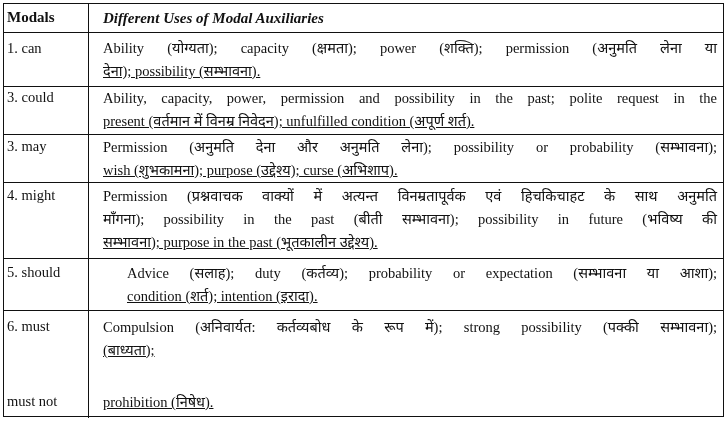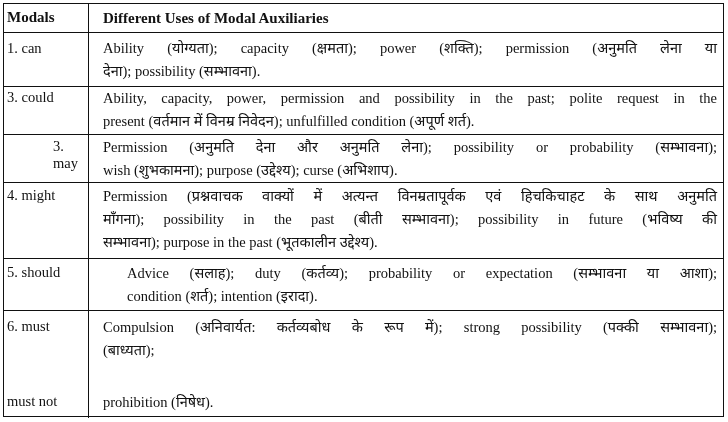--- a/index.html
+++ b/index.html
@@ -10,33 +10,33 @@
   .row { position: absolute; left: 0; right: 0; border-bottom: 1.5px solid #111; box-sizing: border-box; }
   .row.last { border-bottom: none; }
   .col-modal { position: absolute; left: 0; top: 0; bottom: 0; width: 85px;
                border-right: 1.5px solid #111; box-sizing: border-box; }
   .col-uses { position: absolute; left: 85px; right: 0; top: 0; bottom: 0; }
   .modal-text { position: absolute; left: 3px; font-size: 14.5px; font-family: "Liberation Serif", serif; }
   .uses-text { position: absolute; left: 14px; right: 6px; font-size: 14.5px; line-height: 23px;
                font-family: "Liberation Serif", serif; text-align: justify; }
   .hdr { font-weight: bold; font-size: 15px; }
   .line { display: block; white-space: nowrap; text-align-last: justify; }
-  .line.end { text-align-last: left; }
+  .line.end { text-align-last: left; text-decoration: underline; }
 </style>
 </head>
 <body>
 
 <div class="tbl">
 
   <div class="row" style="top:0; height:29px;">
     <div class="col-modal">
       <span class="modal-text hdr" style="top:5px;">Modals</span>
     </div>
     <div class="col-uses">
-      <span class="uses-text hdr" style="top:3px;">Different Uses of Modal Auxiliaries</span>
+      <span class="uses-text hdr" style="top:3px;font-style:italic;">Different Uses of Modal Auxiliaries</span>
     </div>
   </div>
 
   <div class="row" style="top:29px; height:54px;">
     <div class="col-modal">
       <span class="modal-text" style="top:7px;text-align:right;">1. can</span>
     </div>
     <div class="col-uses">
       <div class="uses-text" style="top:4px;">
         <span class="line">Ability (योग्यता);  capacity (क्षमता);  power  (शक्ति);  permission  (अनुमति  लेना  या</span>
@@ -52,21 +52,21 @@
     <div class="col-uses">
       <div class="uses-text" style="top:0px;">
         <span class="line">Ability, capacity, power, permission and possibility in the past; polite request in the</span>
         <span class="line end">present (वर्तमान में विनम्र निवेदन); unfulfilled condition (अपूर्ण शर्त).</span>
       </div>
     </div>
   </div>
 
   <div class="row" style="top:131px; height:48px;">
     <div class="col-modal">
-      <span class="modal-text" style="top:3px;margin-left:46px;">3. may</span>
+      <span class="modal-text" style="top:3px;">3. may</span>
     </div>
     <div class="col-uses">
       <div class="uses-text" style="top:1px;">
         <span class="line">Permission (अनुमति देना और अनुमति लेना); possibility or probability (सम्भावना);</span>
         <span class="line end">wish (शुभकामना); purpose (उद्देश्य); curse (अभिशाप).</span>
       </div>
     </div>
   </div>
 
   <div class="row" style="top:179px; height:76px;">

